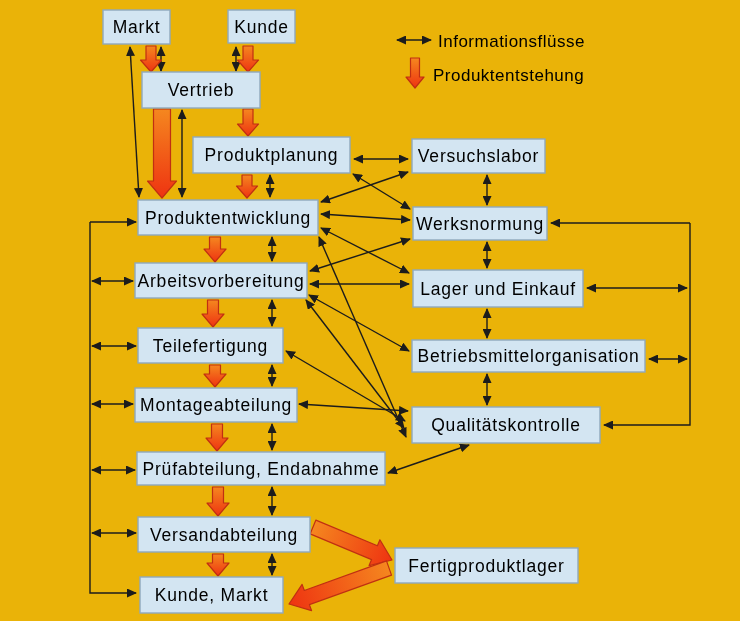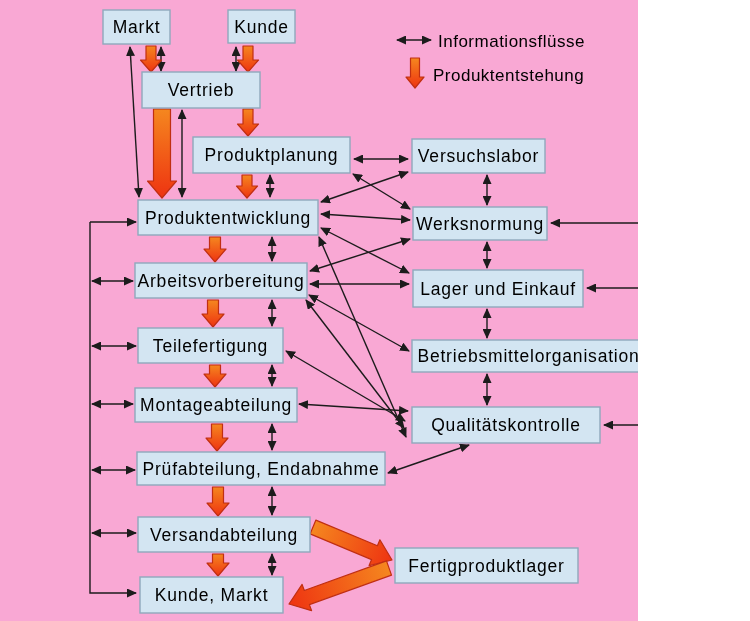--- a/index.html
+++ b/index.html
@@ -1,16 +1,16 @@
 <!DOCTYPE html>
 <html><head>
 <meta charset="utf-8">
 <style>
   html,body{margin:0;padding:0;background:#ffffff;}
-  #stage{position:relative;width:638px;height:621px;background:#f9a8d4;overflow:hidden;}
+  #stage{position:relative;width:740px;height:621px;background:#eab308;overflow:hidden;}
   .box-label{font-family:"Liberation Sans",sans-serif;font-size:17.5px;letter-spacing:0.8px;
              text-anchor:middle;fill:#000;}
   .legend-label{font-family:"Liberation Sans",sans-serif;font-size:17px;letter-spacing:0.5px;fill:#000;}
   .info{fill:none;}
 </style>
 </head>
 <body>
 
 <div id="stage">
   <svg id="diagram" width="750" height="621" viewBox="0 0 750 621" xmlns="http://www.w3.org/2000/svg">

